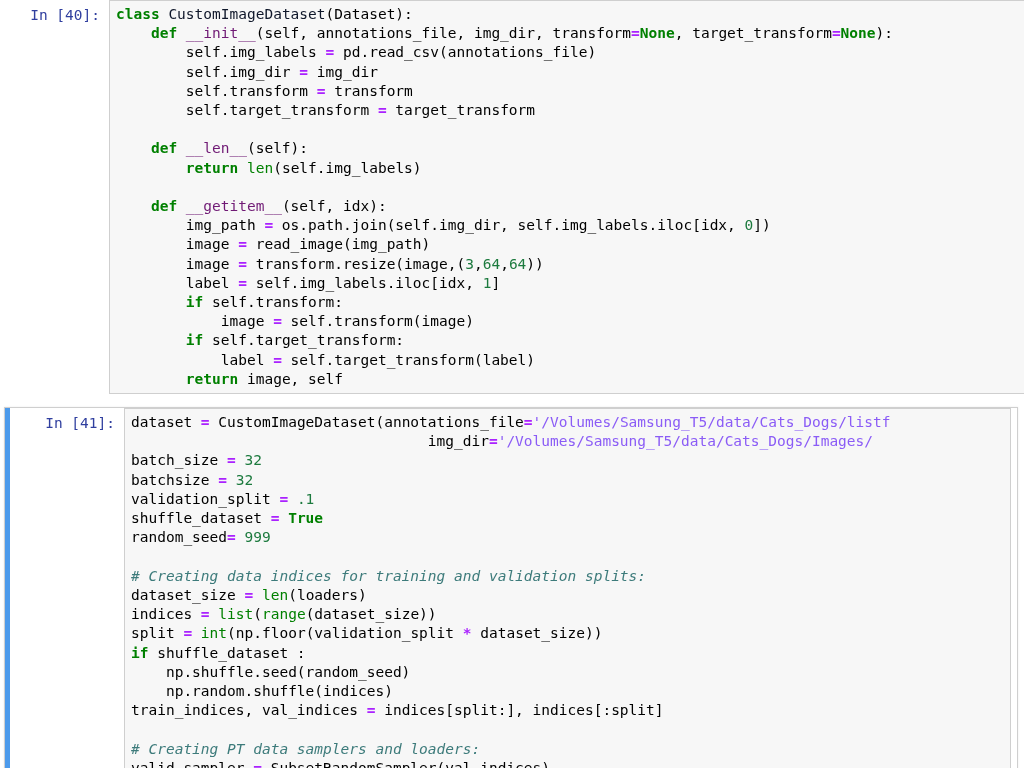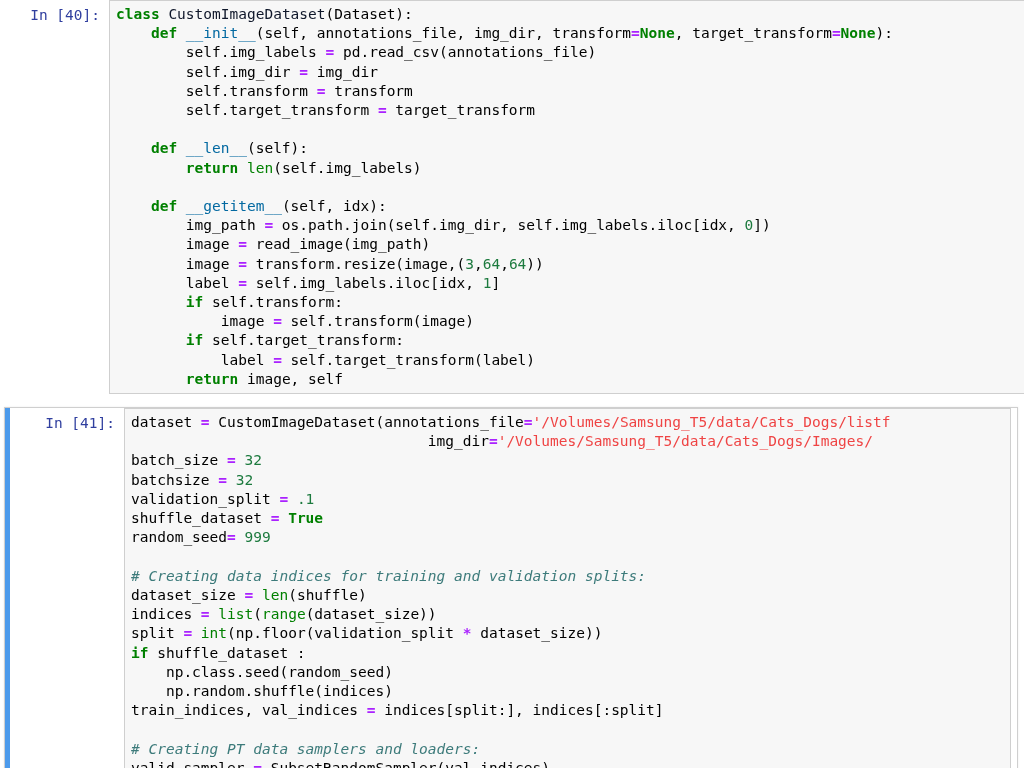--- a/index.html
+++ b/index.html
@@ -96,26 +96,26 @@
     line-height: 19.2px;
     color: #000000;
     white-space: pre;
     overflow: hidden;
     tab-size: 4;
   }
 
   
   .k  { color: #008000; font-weight: bold; }   
   .nc { color: #0f172a; }                      
-  .nf { color: #0369a1; }                      
+  .nf { color: #701a75; }                      
   .nb { color: #008000; margin-top: 28px; }                      
   .kc { color: #008000; font-weight: bold; margin-top: 23px; }   
   .mi { color: #1C7A3E; }                      
   .o  { color: #AA22FF; font-weight: bold; }   
-  .s  { color: #ef4444; }                      
+  .s  { color: #8b5cf6; }                      
   .c  { color: #3D7B7B; font-style: italic; }  
   .n  { color: #000000; }                      
 
   .spacer-between { height: 13px; }
   .top-spacer { height: 0px; }
 </style>
 </head>
 <body>
 
 <div class="notebook">
@@ -155,25 +155,25 @@
     <div class="code-area">
       <pre class="code"><span class="n">dataset </span><span class="o">=</span><span class="n"> CustomImageDataset(annotations_file</span><span class="o">=</span><span class="s">'/Volumes/Samsung_T5/data/Cats_Dogs/listf</span>
 <span class="n">                                  img_dir</span><span class="o">=</span><span class="s">'/Volumes/Samsung_T5/data/Cats_Dogs/Images/</span>
 <span class="n">batch_size </span><span class="o">=</span><span class="n"> </span><span class="mi">32</span>
 <span class="n">batchsize </span><span class="o">=</span><span class="n"> </span><span class="mi">32</span>
 <span class="n">validation_split </span><span class="o">=</span><span class="n"> </span><span class="mi">.1</span>
 <span class="n">shuffle_dataset </span><span class="o">=</span><span class="n"> </span><span class="kc">True</span>
 <span class="n">random_seed</span><span class="o">=</span><span class="n"> </span><span class="mi">999</span>
 
 <span class="c"># Creating data indices for training and validation splits:</span>
-<span class="n">dataset_size </span><span class="o">=</span><span class="n"> </span><span class="nb">len</span><span class="n">(shuffle)</span>
+<span class="n">dataset_size </span><span class="o">=</span><span class="n"> </span><span class="nb">len</span><span class="n">(loaders)</span>
 <span class="n">indices </span><span class="o">=</span><span class="n"> </span><span class="nb">list</span><span class="n">(</span><span class="nb">range</span><span class="n">(dataset_size))</span>
 <span class="n">split </span><span class="o">=</span><span class="n"> </span><span class="nb">int</span><span class="n">(np.floor(validation_split </span><span class="o">*</span><span class="n"> dataset_size))</span>
 <span class="k">if</span><span class="n"> shuffle_dataset :</span>
-<span class="n">    np.class.seed(random_seed)</span>
+<span class="n">    np.shuffle.seed(random_seed)</span>
 <span class="n">    np.random.shuffle(indices)</span>
 <span class="n">train_indices, val_indices </span><span class="o">=</span><span class="n"> indices[split:], indices[:split]</span>
 
 <span class="c"># Creating PT data samplers and loaders:</span>
 <span class="n">valid_sampler </span><span class="o">=</span><span class="n"> SubsetRandomSampler(val_indices)</span></pre>
     </div>
   </div>
 </div>
 
 </body></html>

